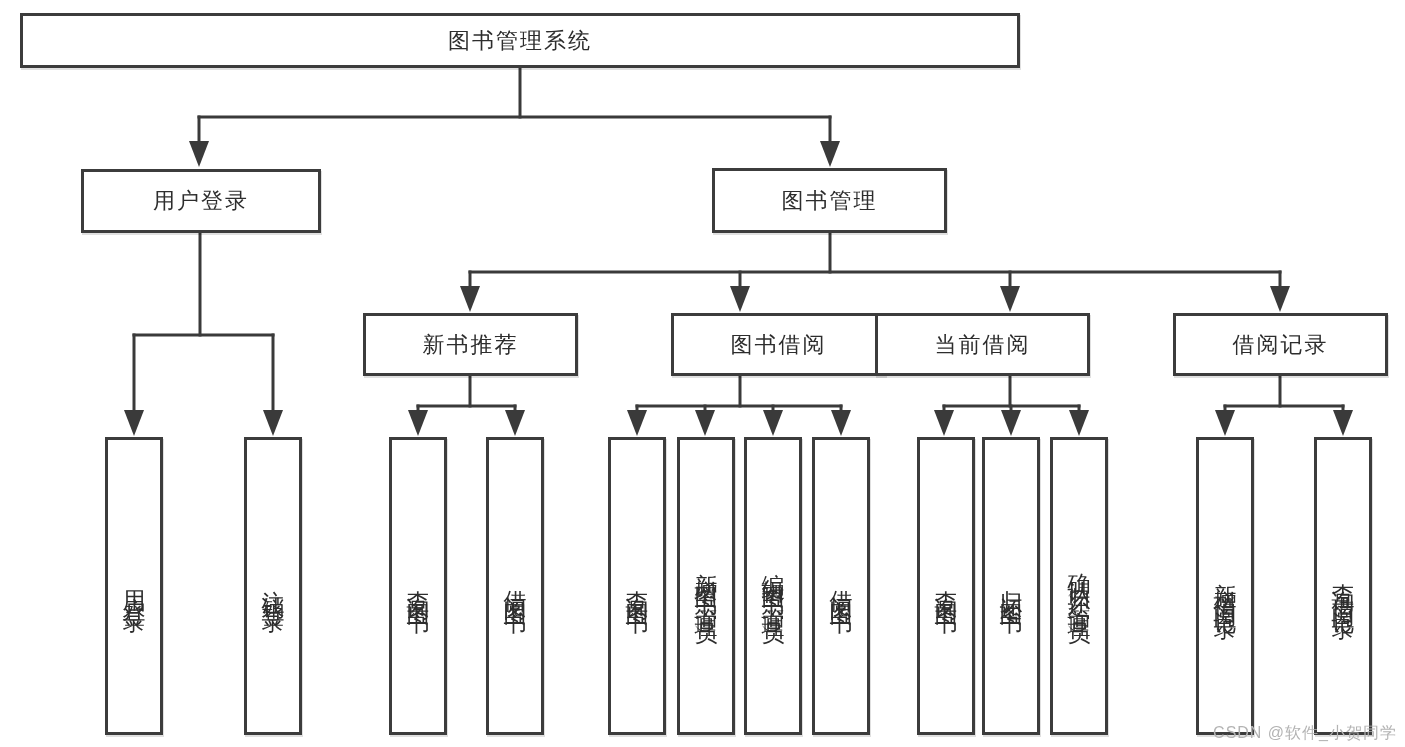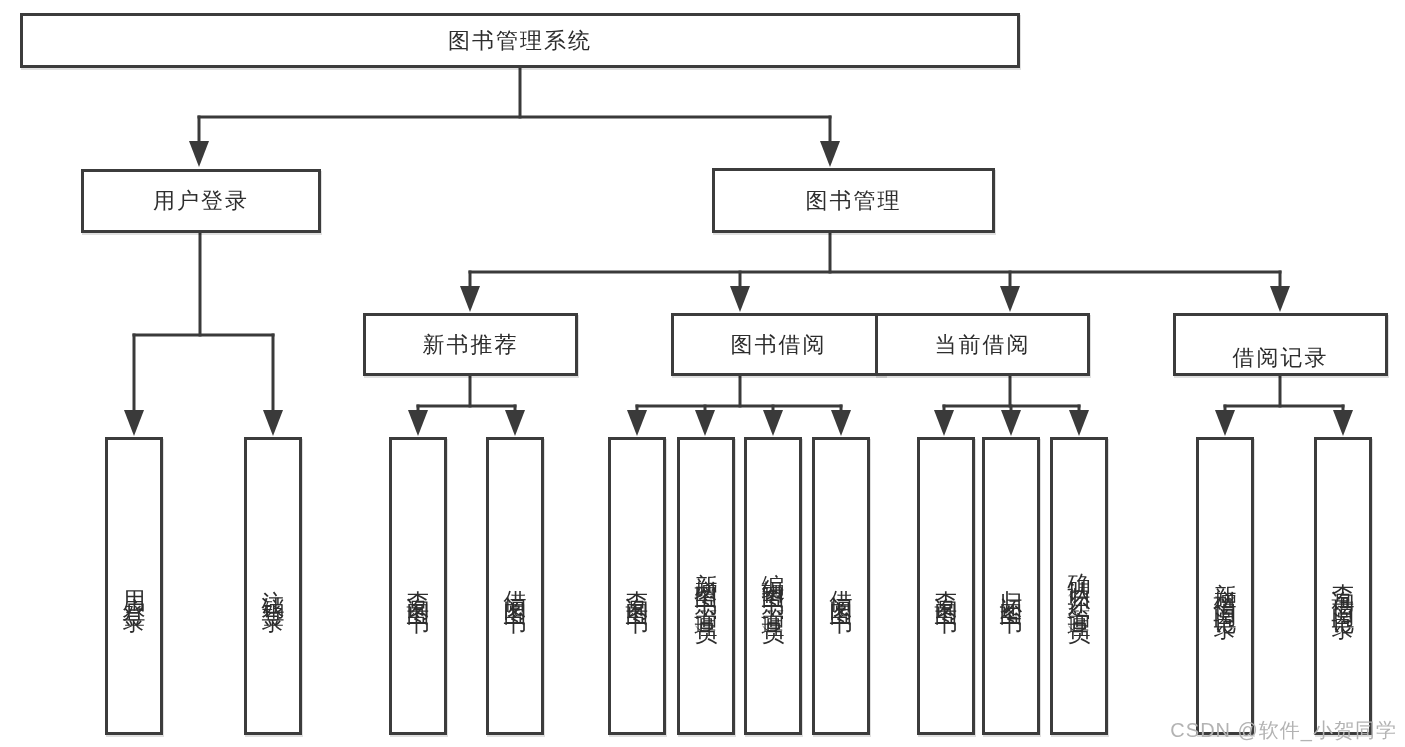--- a/index.html
+++ b/index.html
@@ -30,26 +30,26 @@
     border: 3px solid #3c3c3c;
     display: flex;
     align-items: center;
     justify-content: center;
     color: #2d2d2d;
     box-shadow: 1px 2px 0 rgba(0,0,0,0.12);
   }
   .hlabel { font-size: 22px; letter-spacing: 2px; white-space: nowrap; }
   .root-box  { left: 20px;  top: 13px;  width: 1000px; height: 55px; }
   .l2-box-1  { left: 81px;  top: 169px; width: 240px;  height: 64px; }
-  .l2-box-2  { left: 712px; top: 168px; width: 283px;  height: 65px; }
+  .l2-box-2  { left: 712px; top: 168px; width: 235px;  height: 65px; }
   .l3-box    { top: 313px;  width: 215px; height: 63px; }
   .l3-1 { left: 363px; }
   .l3-2 { left: 633px; margin-left: 38px; }
   .l3-3 { left: 875px; }
-  .l3-4 { left: 1173px; align-items: flex-end; }
+  .l3-4 { left: 1173px; }
   .leaf {
     top: 437px;
     width: 58px;
     height: 298px;
   }
   .vtext {
     writing-mode: vertical-rl;
     font-size: 23px;
     letter-spacing: 7px;
     line-height: 1;
@@ -65,21 +65,21 @@
   .leaf-c4 { left: 812px; }
   .leaf-d1 { left: 917px; }
   .leaf-d2 { left: 982px; }
   .leaf-d3 { left: 1050px; }
   .leaf-e1 { left: 1196px; }
   .leaf-e2 { left: 1314px; }
   .watermark {
     position: absolute;
     right: 8px;
     bottom: 3px;
-    font-size: 20px;
+    font-size: 16px;
     color: #b3b3b3;
     letter-spacing: 1px;
     white-space: nowrap;
   }
 </style>
 </head>
 <body>
 
 <div class="canvas">
 

